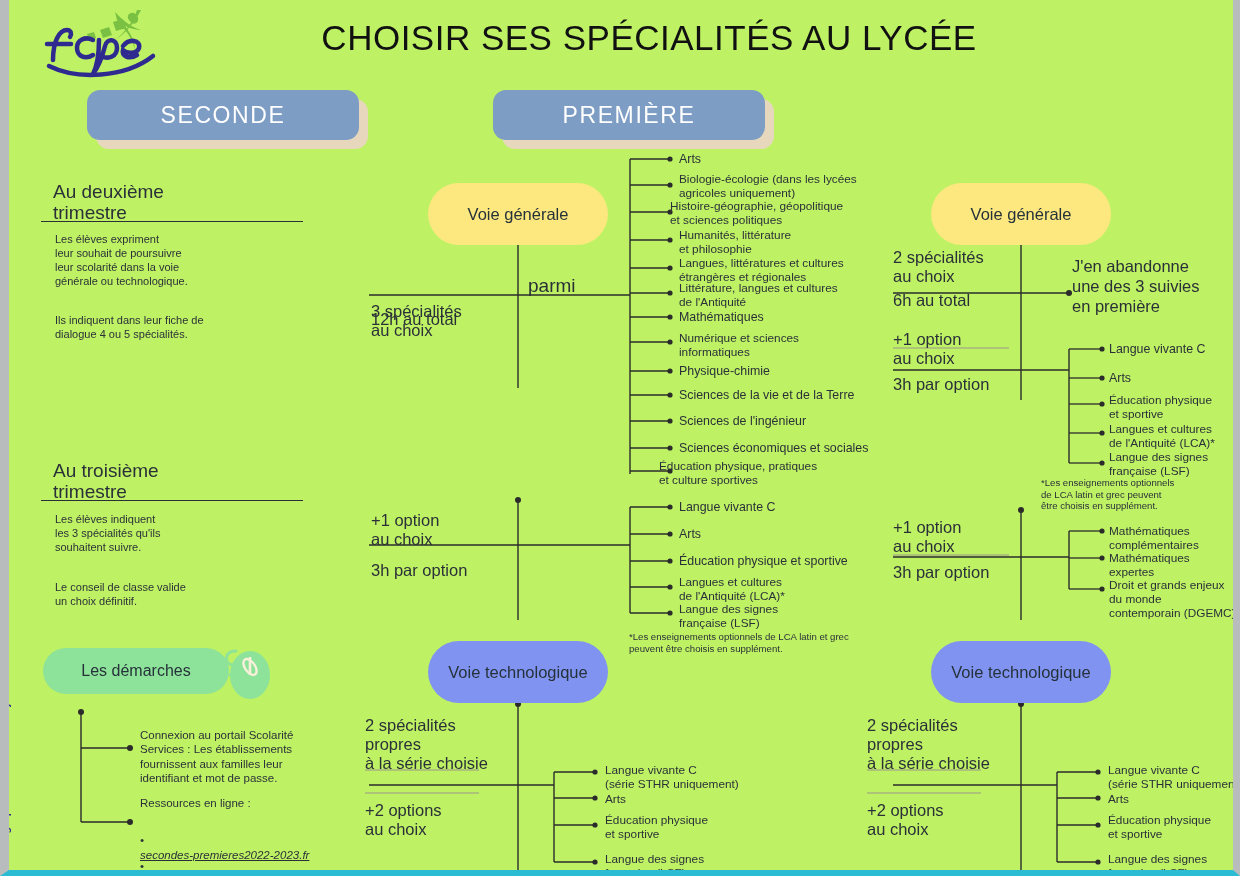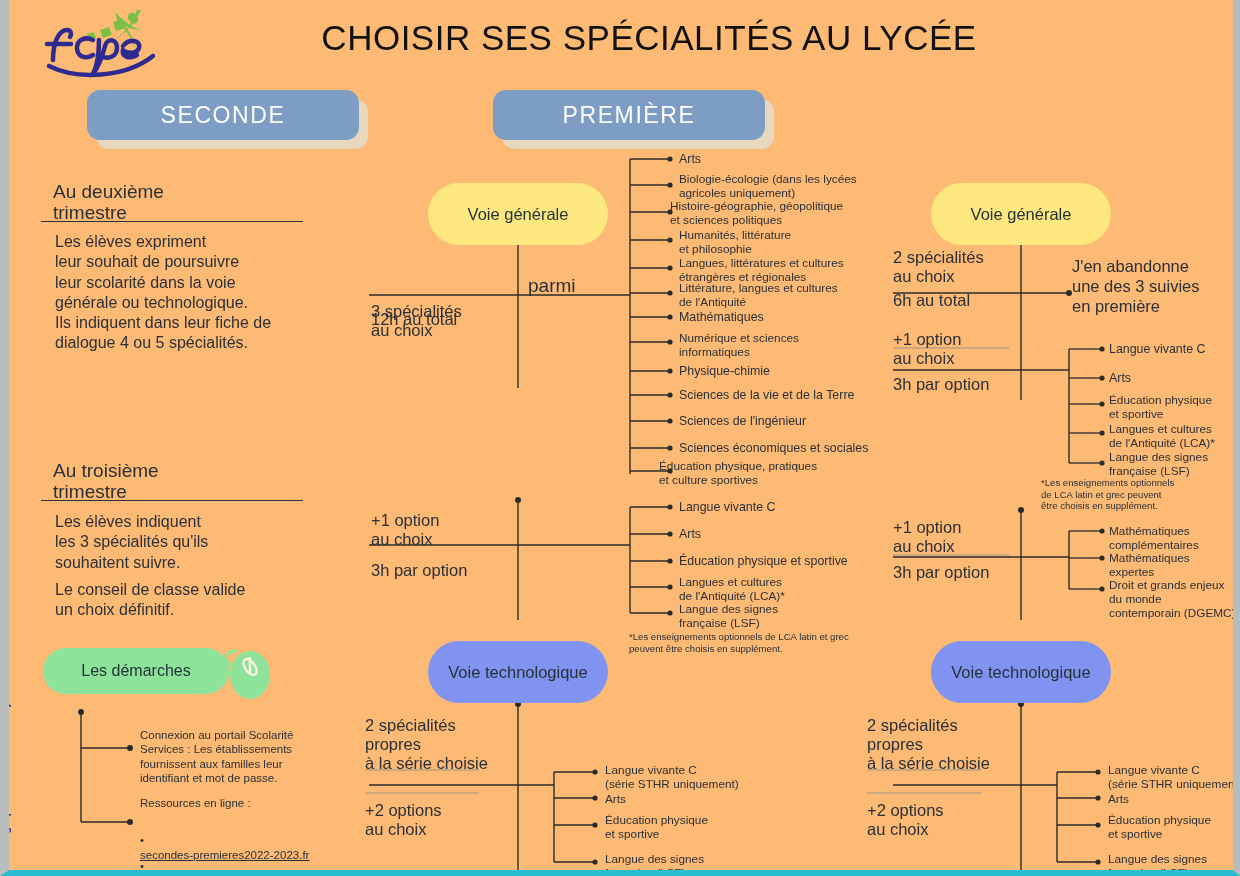--- a/index.html
+++ b/index.html
@@ -5,21 +5,21 @@
   * { box-sizing: border-box; margin: 0; padding: 0; }
   html, body {
     width: 1240px; height: 876px;
     font-family: "Liberation Sans", sans-serif;
     background: #cfcfcf;
     overflow: hidden;
   }
   #page {
     position: relative;
     width: 1240px; height: 876px;
-    background: #fdba74;
+    background: #bef264;
     border-left: 9px solid #b9bcbd;
     border-right: 7px solid #b9bcbd;
     border-bottom: 6px solid #2bbcd4;
     overflow: hidden;
   }
   #canvas {
     position: absolute;
     left: 0; top: 0;
     width: 1240px; height: 876px;
   }
@@ -75,21 +75,21 @@
     line-height: 1.12;
     white-space: pre-line;
   }
   .trim-rule {
     position: absolute;
     height: 1px;
     background: #2b3038;
   }
   .para {
     position: absolute;
-    font-size: 16px;
+    font-size: 11px;
     color: #2b3038;
     line-height: 1.28;
     white-space: pre-line;
   }
 
   
   .pill-green {
     position: absolute; left: 34px; top: 648px;
     width: 186px; height: 46px;
     border-radius: 31px;
@@ -369,21 +369,21 @@
     <ellipse cx="36" cy="22" rx="5" ry="9" fill="none" stroke="#faf0dc" stroke-width="2.4" transform="rotate(-35 36 22)"></ellipse>
     <path d="M22,6 C10,6 10,18 18,20 C26,22 24,30 16,30" stroke="#8ee39a" stroke-width="3" fill="none" stroke-linecap="round"></path>
   </svg>
 
   <div class="note" style="left:131px; top:728px; width:200px;">Connexion au portail Scolarité
 Services : Les établissements
 fournissent aux familles leur
 identifiant et mot de passe.</div>
   <div class="note" style="left:131px; top:796px; width:200px;">Ressources en ligne :</div>
 
-  <div class="note" style="left:131px; top:819px; width:210px;">
+  <div class="note" style="left:131px; top:819px; width:210px;font-style:italic;">
     <span>•</span>
     <span class="lnk">secondes-premieres2022-2023.fr</span>
   </div>
   <div class="note" style="left:131px; top:845px; width:210px;">
     <span>•</span>
     <span class="lnk">horizons21.fr</span><span> : pour simuler
 ses combinaisons de spécialités</span>
   </div>
 
   <div class="pill-voie pill-yellow" style="left:419px; top:183px;">

